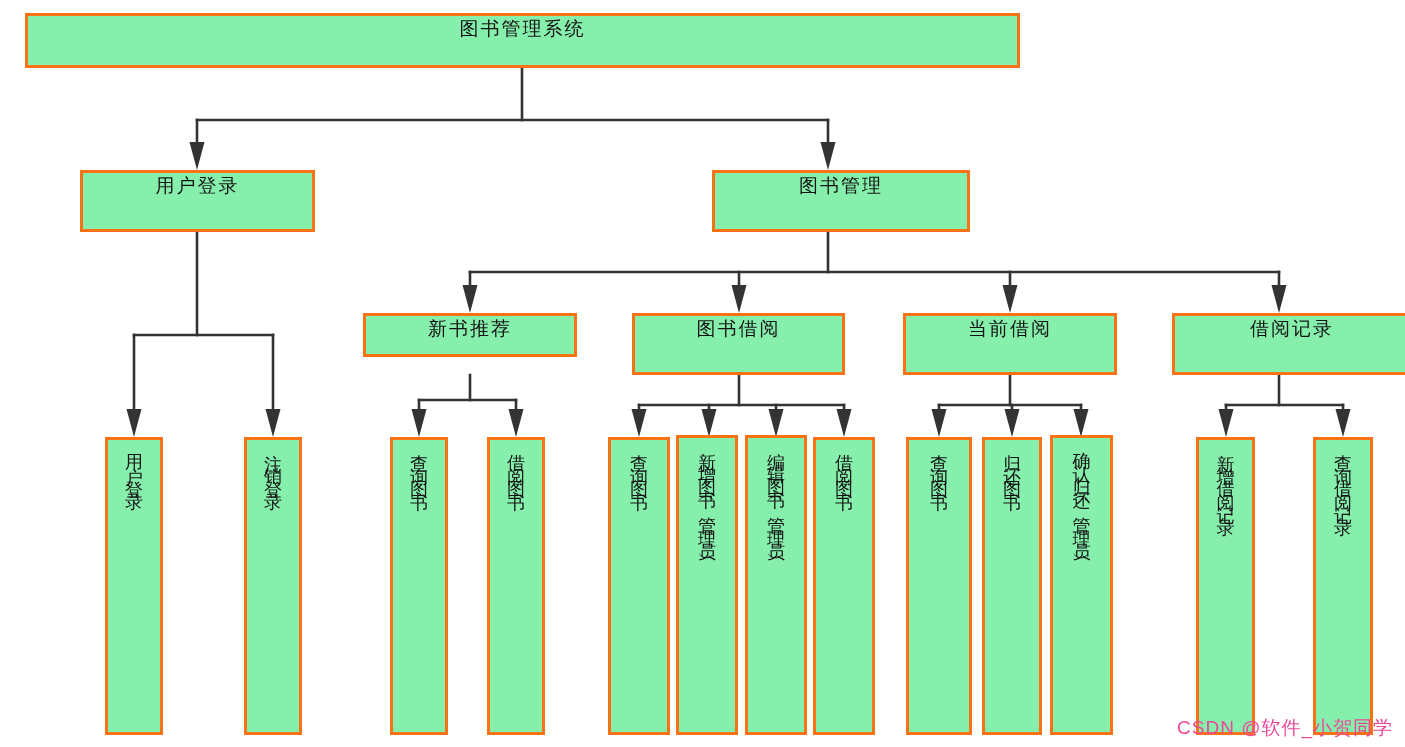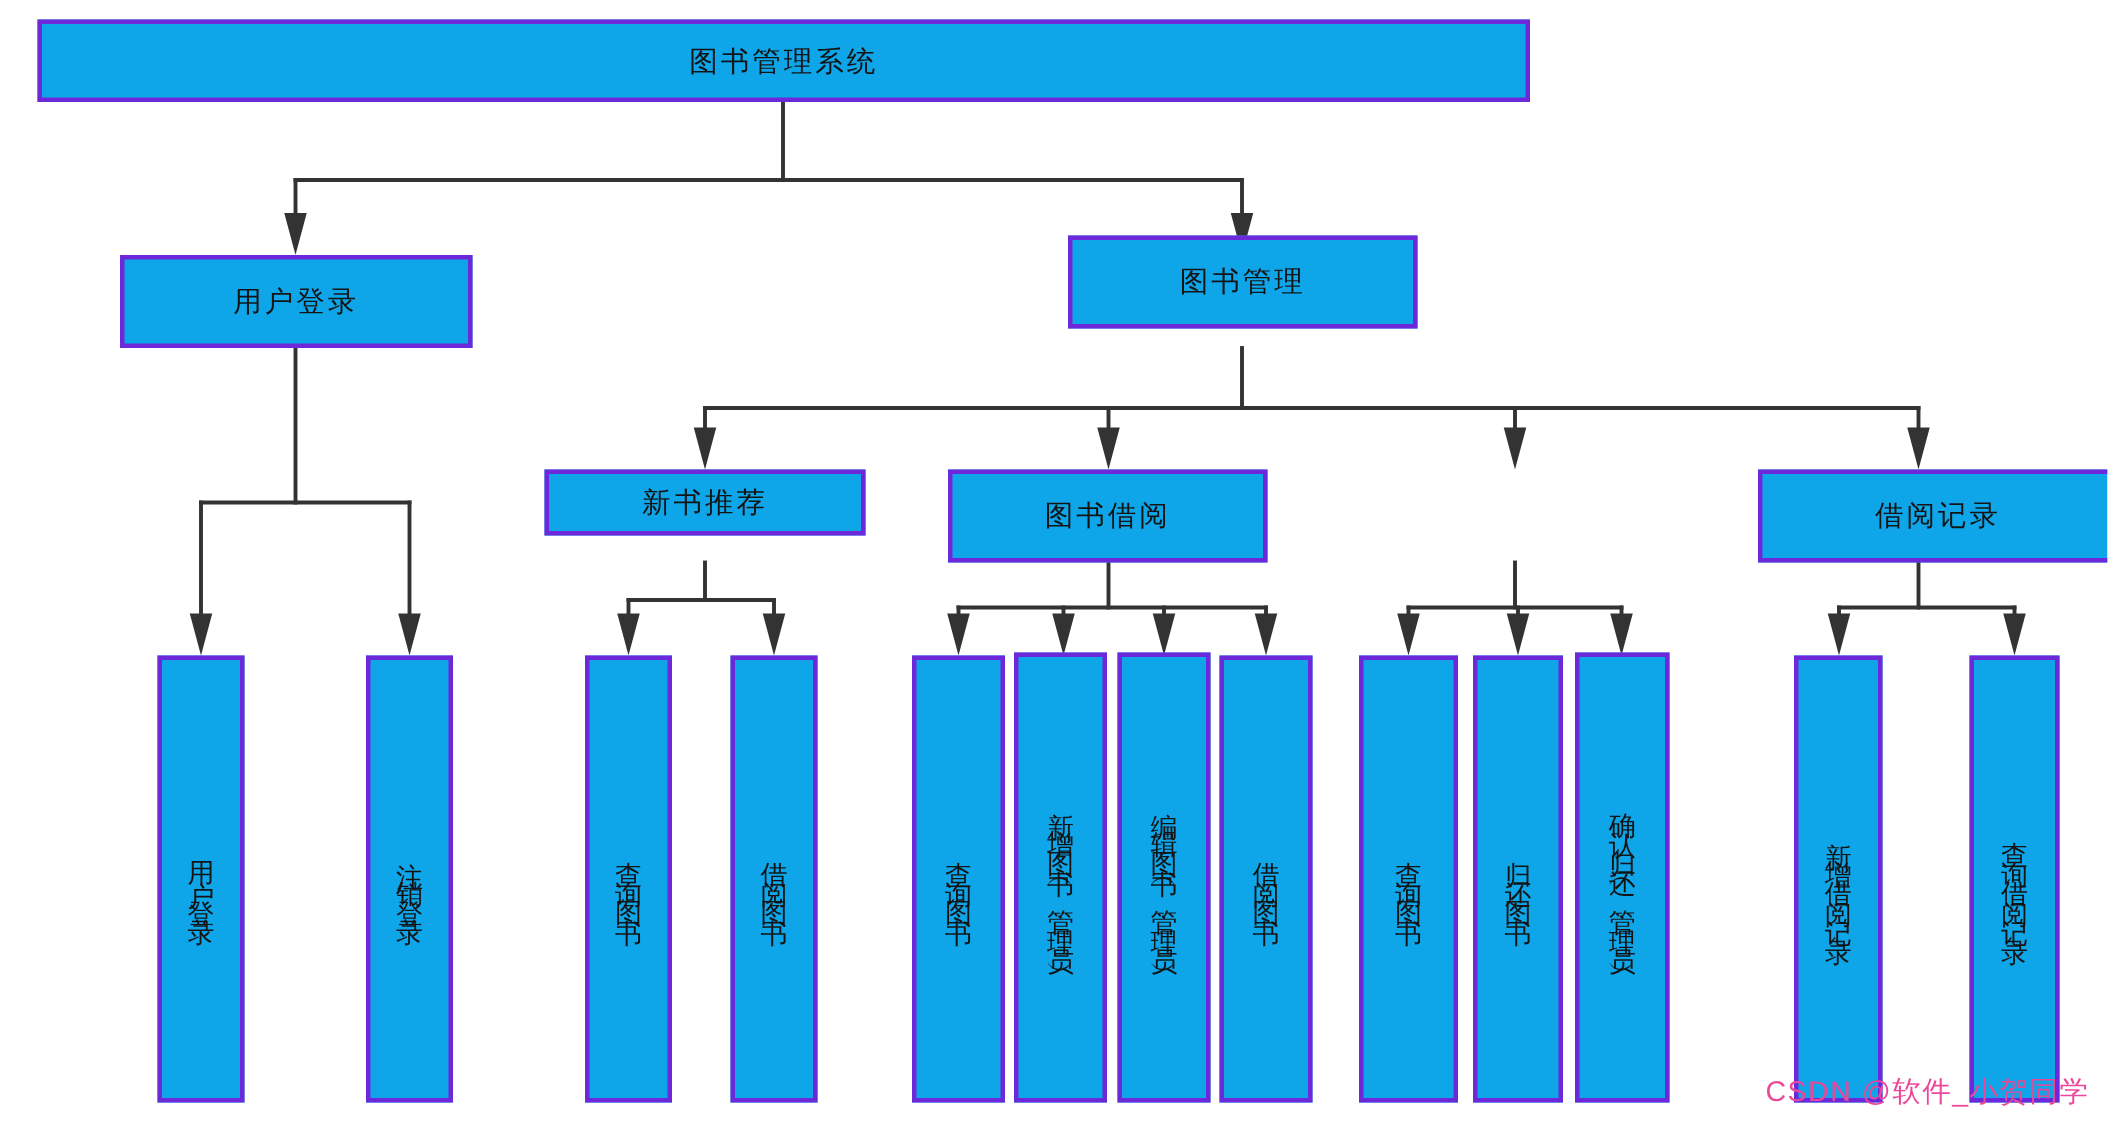--- a/index.html
+++ b/index.html
@@ -13,25 +13,24 @@
     background: #ffffff;
     overflow: hidden;
   }
   .wires {
     position: absolute; left: 0; top: 0;
     width: 1405px; height: 747px;
     pointer-events: none;
   }
   .box {
     position: absolute;
-    background: #0ea5e9;
-    border: 3px solid #6d28d9;
+    background: #86efac;
+    border: 3px solid #f97316;
     box-sizing: border-box;
     display: flex;
-    align-items: center;
     justify-content: center;
     color: #141414;
   }
   .box.h-node span {
     font-size: 19px;
     letter-spacing: 2px;
     white-space: nowrap;
   }
   .box.leaf span {
     writing-mode: vertical-rl;
@@ -112,29 +111,32 @@
       <polygon points="1335.5,409 1350.5,409 1343,437" fill="#333333"></polygon>
     </svg>
 
   <div class="box h-node" style="left:25px;top:13px;width:995px;height:55px">
     <span>图书管理系统</span>
   </div>
 
   <div class="box h-node" style="left:80px;top:170px;width:235px;height:62px">
     <span>用户登录</span>
   </div>
-  <div class="box h-node" style="left:712px;top:157px;width:233px;height:62px">
+  <div class="box h-node" style="left:712px;top:170px;width:258px;height:62px">
     <span>图书管理</span>
   </div>
 
   <div class="box h-node" style="left:363px;top:313px;width:214px;height:44px">
     <span>新书推荐</span>
   </div>
   <div class="box h-node" style="left:632px;top:313px;width:213px;height:62px">
     <span>图书借阅</span>
+  </div>
+  <div class="box h-node" style="left:903px;top:313px;width:214px;height:62px">
+    <span>当前借阅</span>
   </div>
   <div class="box h-node" style="left:1172px;top:313px;width:240px;height:62px">
     <span>借阅记录</span>
   </div>
 
   <div class="box leaf" style="left:105px;top:437px;width:58px;height:298px">
     <span>用户登录</span>
   </div>
   <div class="box leaf" style="left:244px;top:437px;width:58px;height:298px">
     <span>注销登录</span>

